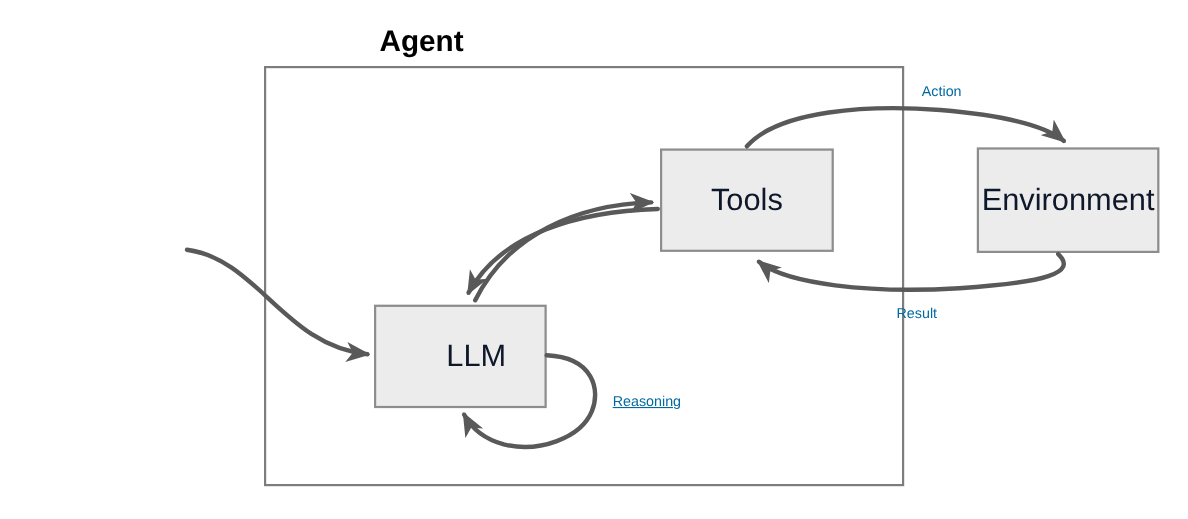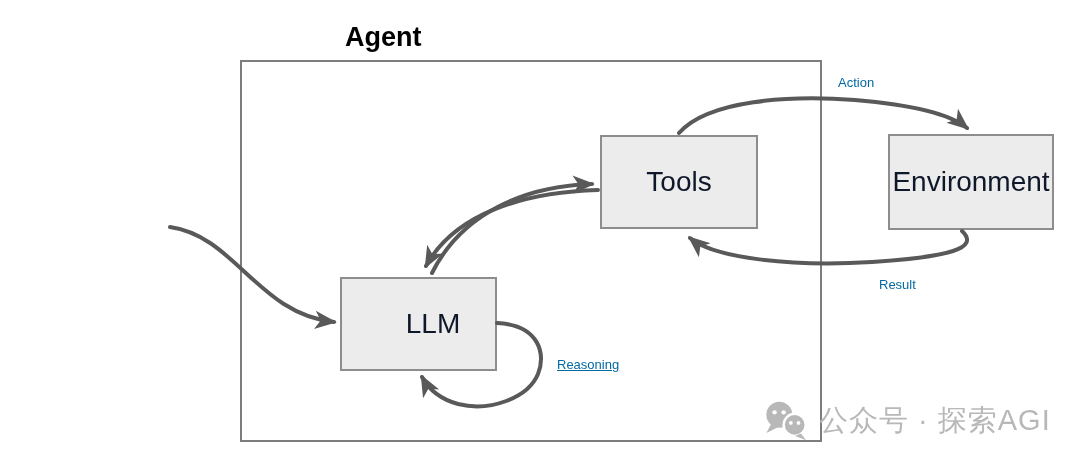--- a/index.html
+++ b/index.html
@@ -62,21 +62,21 @@
     pointer-events: none;
   }
   .edge-label {
     position: absolute;
     font-size: 13px;
     color: #0369a1;
     z-index: 4;
     white-space: nowrap;
   }
   .label-action    { left: 838px; top: 75px; }
-  .label-result    { left: 879px; top: 277px; }
+  .label-result    { left: 815px; top: 277px; }
   .label-reasoning { left: 557px; top: 357px; text-decoration: underline; }
 
   .watermark {
     position: absolute;
     left: 763px;
     top: 400px;
     display: flex;
     align-items: center;
     gap: 8px;
     z-index: 5;
@@ -134,29 +134,14 @@
 
     <path d="M 962 231 C 980 248 950 257 872 262 C 790 267 714 258 690 238" fill="none" stroke="#595959" stroke-width="4" stroke-linecap="round" marker-end="url(#ah)"></path>
   </svg>
 
   <div class="edge-label label-action">Action</div>
 
   <div class="edge-label label-result">Result</div>
 
   <div class="edge-label label-reasoning">Reasoning</div>
 
-  <div class="watermark">
-    <svg class="wechat-icon-svg" viewBox="0 0 50 42" xmlns="http://www.w3.org/2000/svg">
-
-      <circle cx="17" cy="14.5" r="13.5" fill="#b8b8b8"></circle>
-      <path d="M8 25 L3.5 33.5 L15.5 27.5 Z" fill="#b8b8b8"></path>
-      <circle cx="12" cy="12" r="2.3" fill="#ffffff"></circle>
-      <circle cx="21.5" cy="12" r="2.3" fill="#ffffff"></circle>
-
-      <circle cx="33" cy="25" r="11.5" fill="#b8b8b8" stroke="#ffffff" stroke-width="2.5"></circle>
-      <path d="M39.5 34 L45 41 L33.5 36.5 Z" fill="#b8b8b8"></path>
-      <circle cx="29" cy="23" r="2" fill="#ffffff"></circle>
-      <circle cx="37" cy="23" r="2" fill="#ffffff"></circle>
-    </svg>
-    <span class="watermark-text">公众号 · 探索AGI</span>
-  </div>
 
 </div>
 
 </body></html>

